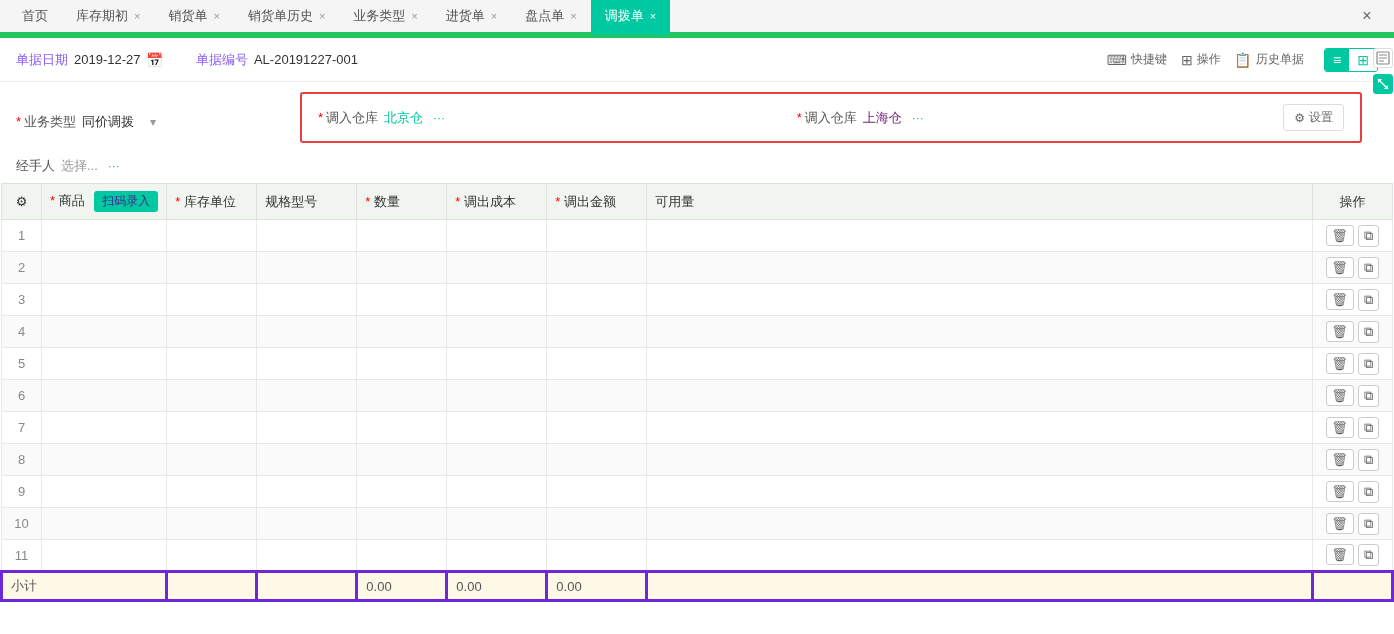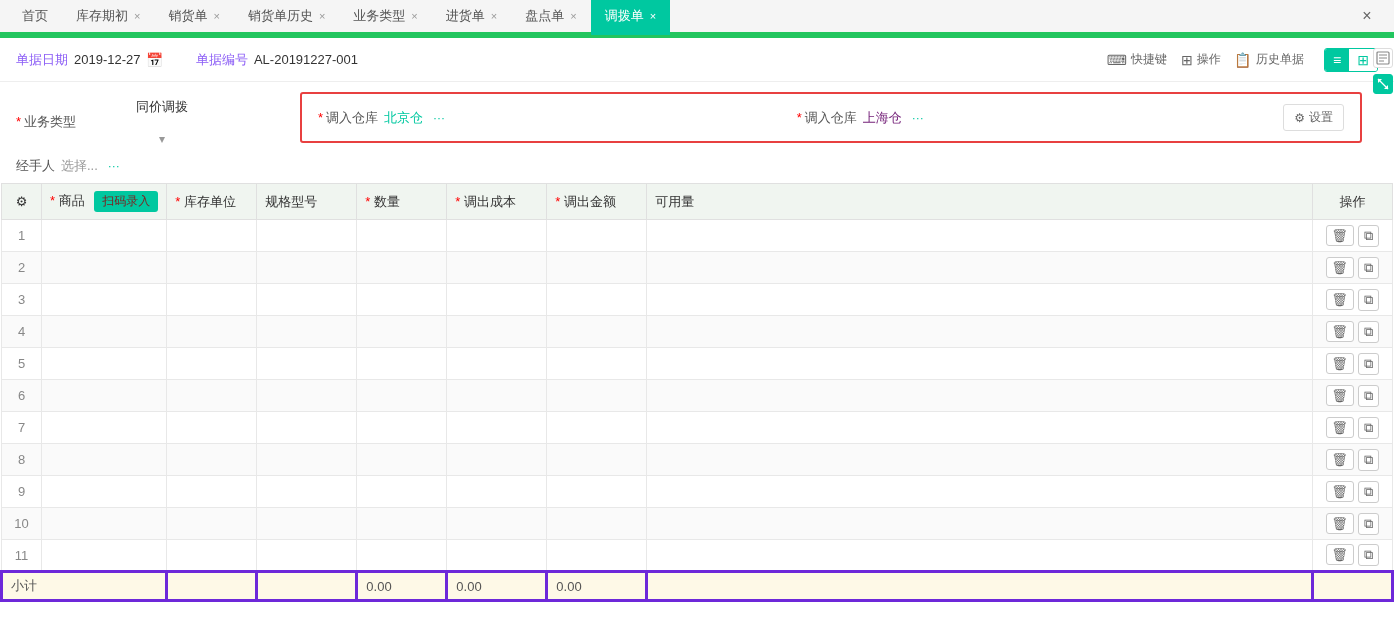--- a/index.html
+++ b/index.html
@@ -114,21 +114,20 @@
     .field-label { color: #555; margin-right: 6px; }
     .field-value { color: #333; }
     .field-select {
       display: flex;
       align-items: center;
       min-width: 160px;
       border: none;
       background: transparent;
       cursor: pointer;
       gap: 16px;
-      flex-direction: column;
     }
     .field-dropdown-icon { color: #999; font-size: 12px; }
     .field-more-icon { color: #00c8a0; margin-left: 10px; cursor: pointer; font-size: 12px; }
 
     
     .highlight-box {
       border: 2px solid #e84040;
       border-radius: 3px;
       padding: 10px 16px;
       margin: 0 16px 8px 0;
@@ -171,21 +170,21 @@
     .data-table tbody tr:nth-child(even) { background: #fafafa; }
     .data-table tbody td {
       border: 1px solid #e8e8e8;
       padding: 0 8px;
     }
     .td-num { color: #888; text-align: center; width: 40px; }
     .td-op { text-align: center; width: 80px; }
     .required-col { color: #f00; }
     .scan-btn {
       background: #00c8a0;
-      color: #7f1d1d;
+      color: #4c1d95;
       border: none;
       border-radius: 3px;
       padding: 2px 8px;
       font-size: 12px;
       cursor: pointer;
       margin-left: 6px;
     }
     .icon-btn {
       border: 1px solid #ccc;
       border-radius: 3px;

